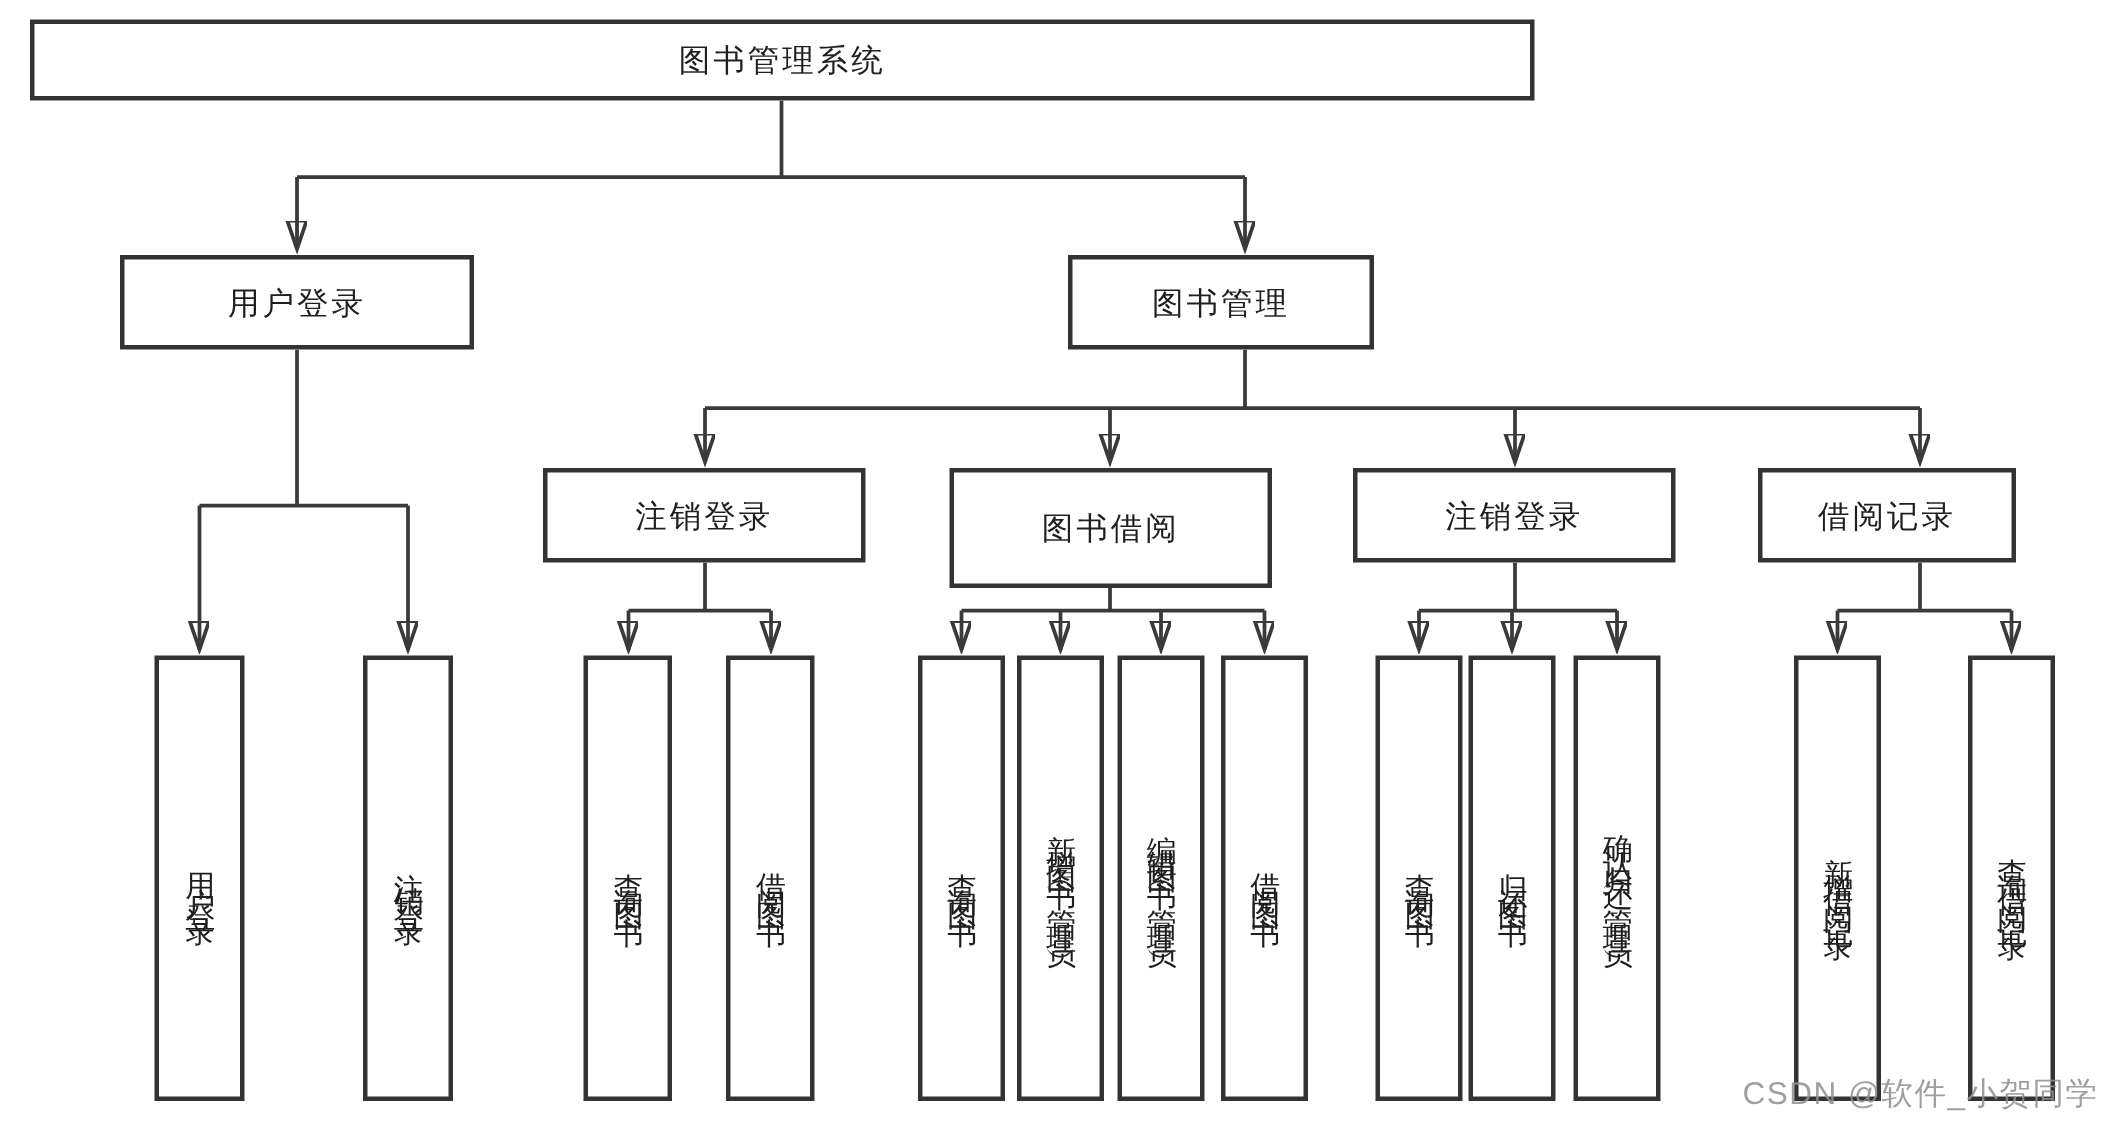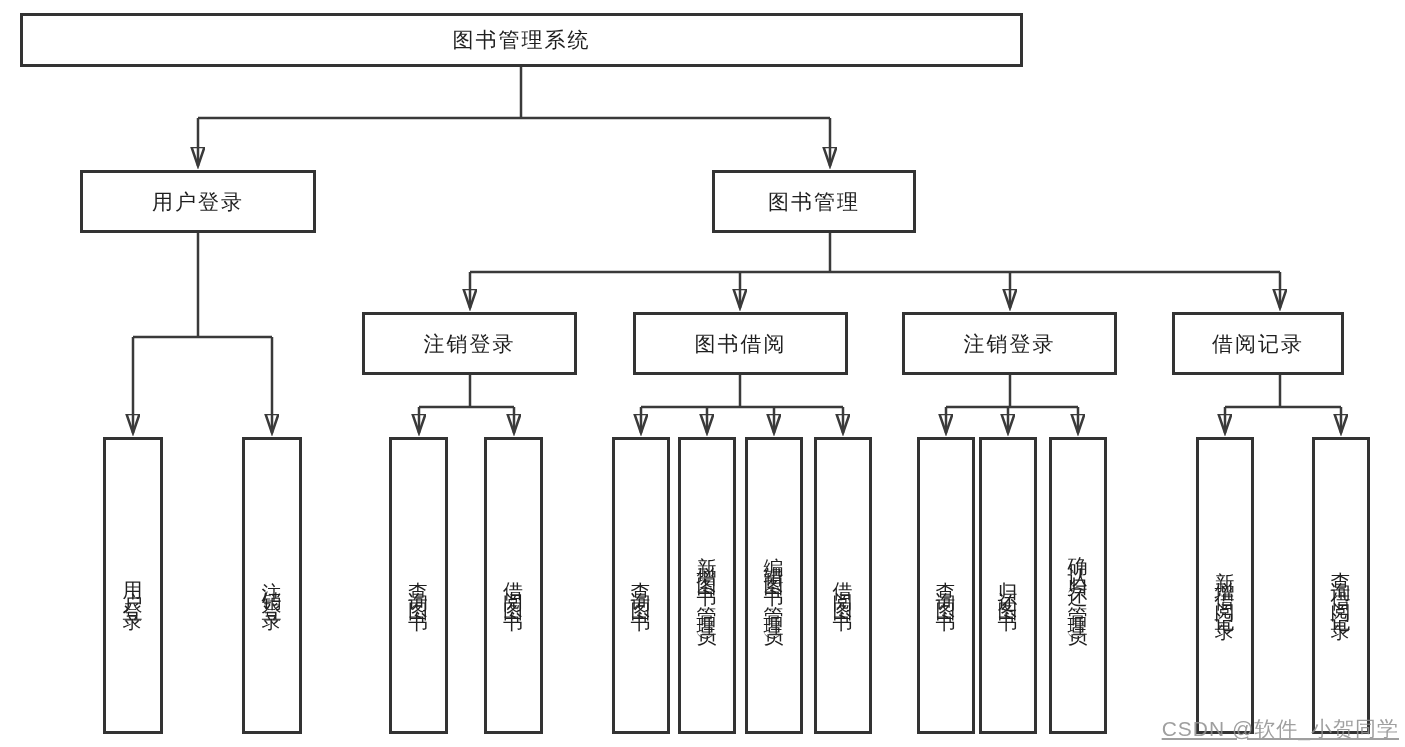--- a/index.html
+++ b/index.html
@@ -23,21 +23,21 @@
   }
   .node .lbl{
     color:var(--text); font-size:21px; letter-spacing:2px; white-space:nowrap;
   }
   .node.v .lbl{
     writing-mode:vertical-rl; text-orientation:mixed;
     font-size:20px; letter-spacing:10px; line-height:1; white-space:normal;
   }
   .watermark{
     position:absolute; right:6px; bottom:4px; z-index:2;
-    color:var(--watermark); opacity:.85; font-size:21px; letter-spacing:1px;text-decoration:underline;
+    color:var(--watermark); opacity:.85; font-size:21px; letter-spacing:1px;
   }
 </style>
 </head>
 <body>
 
 <div class="canvas">
 
   <svg class="wires" width="1405" height="747" viewBox="0 0 1405 747">
     <defs>
       <marker id="ah" markerUnits="userSpaceOnUse" markerWidth="22" markerHeight="16" refX="19" refY="6.5" orient="auto">
@@ -93,21 +93,21 @@
   <div class="node" style="left:80px;top:170px;width:236px;height:63px">
     <span class="lbl">用户登录</span>
   </div>
   <div class="node" style="left:712px;top:170px;width:204px;height:63px">
     <span class="lbl">图书管理</span>
   </div>
 
   <div class="node" style="left:362px;top:312px;width:215px;height:63px">
     <span class="lbl">注销登录</span>
   </div>
-  <div class="node" style="left:633px;top:312px;width:215px;height:63px">
+  <div class="node" style="left:633px;top:312px;width:215px;height:80px">
     <span class="lbl">图书借阅</span>
   </div>
   <div class="node" style="left:902px;top:312px;width:215px;height:63px">
     <span class="lbl">注销登录</span>
   </div>
   <div class="node" style="left:1172px;top:312px;width:172px;height:63px">
     <span class="lbl">借阅记录</span>
   </div>
 
   <div class="node v" style="left:103px;top:437px;width:60px;height:297px">

